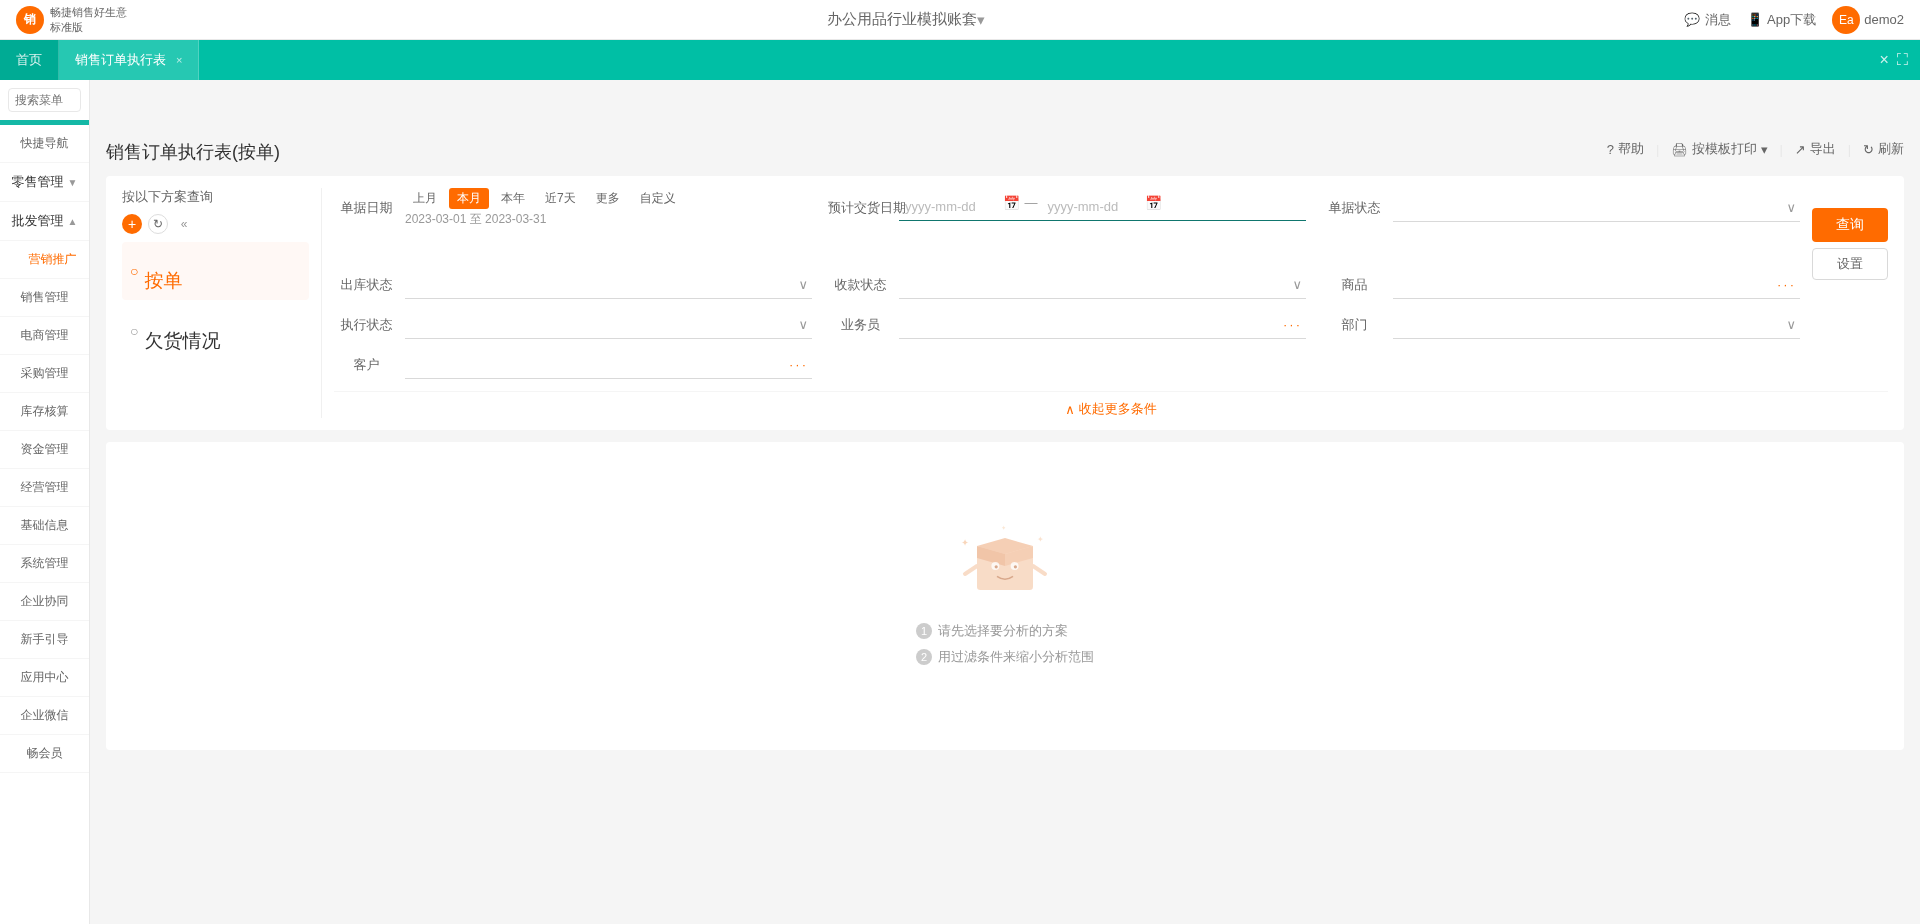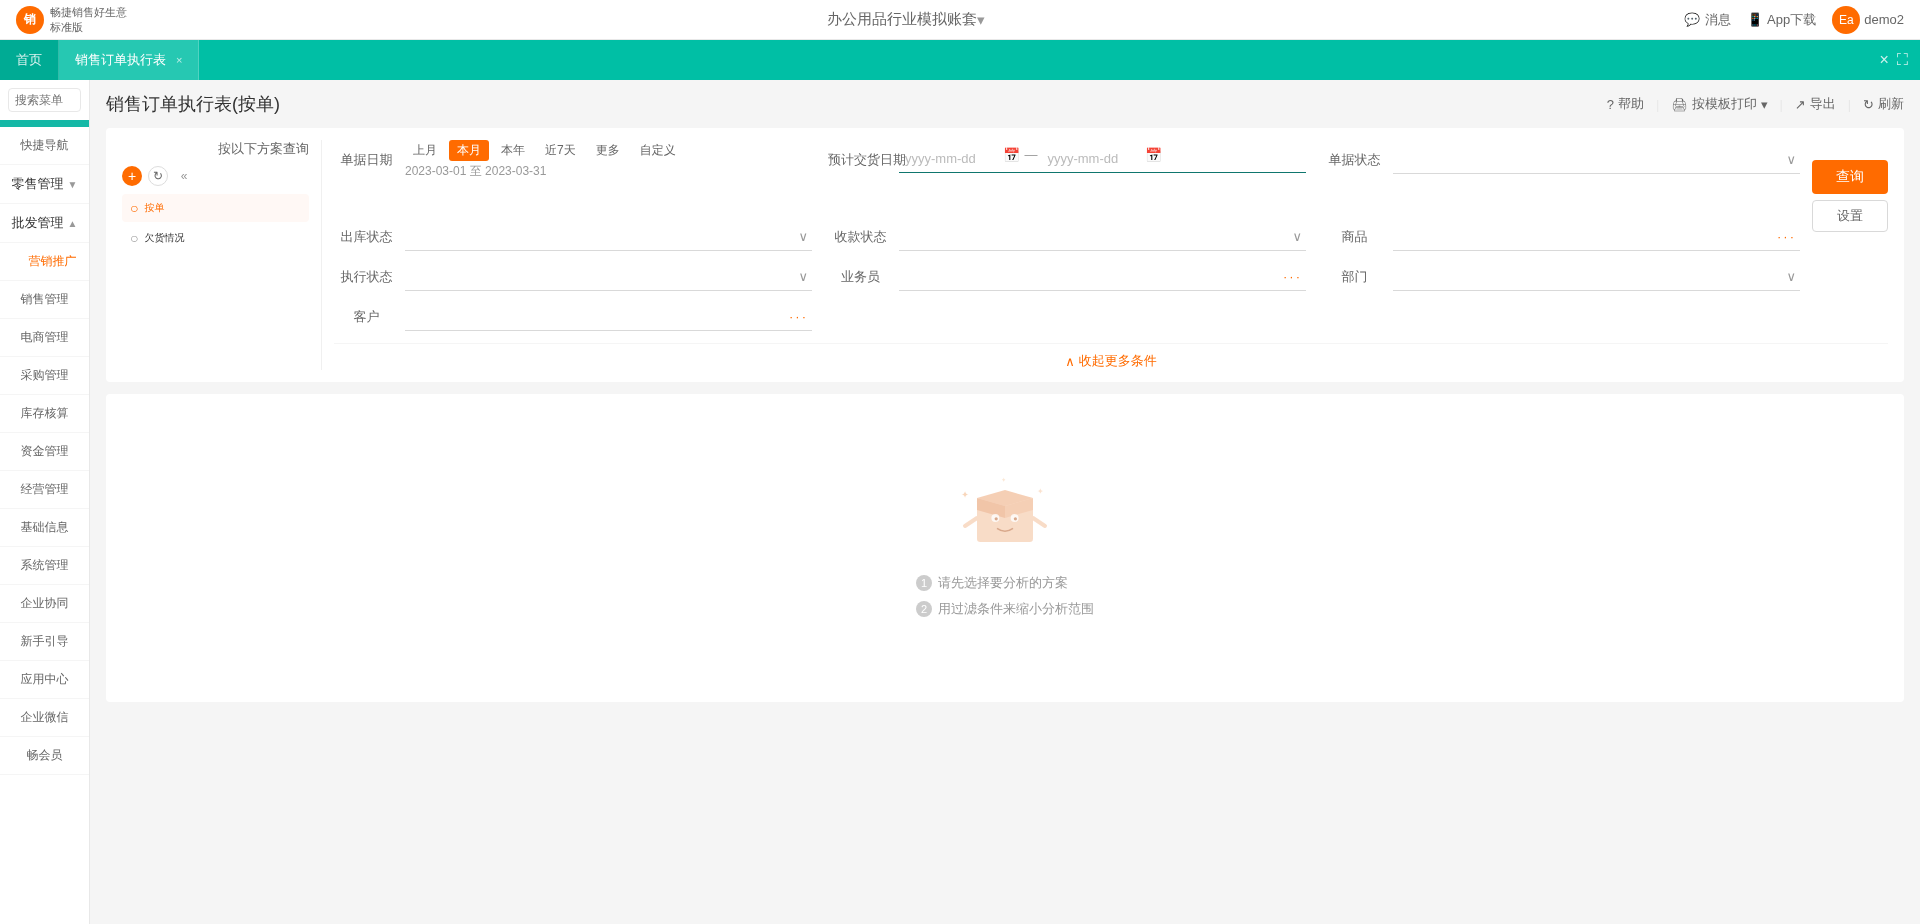--- a/index.html
+++ b/index.html
@@ -73,47 +73,47 @@
       border-bottom: 1px solid #f5f5f5;
       display: flex;
       flex-direction: column;
       align-items: center;
       gap: 3px;
     }
     .sidebar-item.group-header { color: #333; font-weight: 500; font-size: 13px; justify-content: center; flex-direction: row; gap: 4px; padding: 10px 8px; }
     .sidebar-arrow { font-size: 10px; color: #999; }
 
     
-    .search-menu { padding: 8px 8px; border-bottom: 7px solid #14b8a6; }
+    .search-menu { padding: 8px 8px; border-bottom: 5px solid #14b8a6; }
     .search-menu-input { width: 100%; border: 1px solid #e8e8e8; border-radius: 4px; padding: 4px 6px; font-size: 12px; outline: none; }
 
     
     .content-area { flex: 1; overflow: auto; padding: 0; background: #f5f5f5; }
 
     
     .page-wrapper { padding: 12px 16px; }
-    .page-header { display: flex; align-items: center; justify-content: space-between; margin-bottom: 12px; }
+    .page-header { display: flex; align-items: flex-start; justify-content: space-between; margin-bottom: 12px; margin-top: 48px; }
     .page-title { font-size: 18px; font-weight: 500; color: #333; }
     .page-actions { display: flex; align-items: center; gap: 12px; }
     .page-action-btn { display: flex; align-items: center; gap: 4px; color: #666; font-size: 13px; cursor: pointer; }
     .btn-divider { color: #e8e8e8; }
 
     
     .filter-panel { background: #fff; border-radius: 4px; padding: 12px 16px; margin-bottom: 12px; }
     .filter-section { display: flex; gap: 12px; }
     .filter-left { width: 200px; flex-shrink: 0; border-right: 1px solid #f0f0f0; padding-right: 12px; }
-    .filter-left-title { font-size: 13px; color: #666; margin-bottom: 8px; display: flex; align-items: center; gap: 6px; justify-content: flex-end; }
+    .filter-left-title { font-size: 13px; color: #666; margin-bottom: 8px; display: flex; align-items: center; gap: 6px; }
     .filter-left-actions { display: flex; align-items: center; gap: 6px; margin-bottom: 8px; }
     .filter-add-btn { width: 20px; height: 20px; border-radius: 50%; background: #ff6b00; color: #fff; display: flex; align-items: center; justify-content: center; font-size: 14px; cursor: pointer; }
     .filter-icon-btn { width: 20px; height: 20px; border-radius: 50%; border: 1px solid #ddd; color: #666; display: flex; align-items: center; justify-content: center; font-size: 12px; cursor: pointer; }
     .filter-collapse-btn { width: 20px; height: 20px; color: #999; display: flex; align-items: center; justify-content: center; font-size: 12px; cursor: pointer; }
     .filter-item { display: flex; align-items: center; gap: 6px; padding: 6px 8px; border-radius: 4px; cursor: pointer; margin-bottom: 2px; }
     .filter-item.active { background: #fff8f5; color: #ff6b00; }
     .filter-item-icon { color: #ff6b00; font-size: 14px; }
-    .filter-item-text { font-size: 10px; }
+    .filter-item-text { font-size: 19px; margin-top: 20px; }
 
     .filter-right { flex: 1; }
     .date-btn { padding: 2px 8px; border-radius: 3px; font-size: 12px; cursor: pointer; color: #666; border: none; background: none; }
     .date-btn.active { background: #ff6b00; color: #fff; border-radius: 3px; }
     .filter-input { border: none; border-bottom: 1px solid #d9d9d9; outline: none; padding: 4px 6px; font-size: 13px; width: 160px; color: #333; background: transparent; }
     .filter-input::placeholder { color: #bbb; }
     .calendar-icon { color: #ff6b00; font-size: 14px; cursor: pointer; }
 
     
     .collapse-row { text-align: center; padding: 8px 0 0; border-top: 1px solid #f5f5f5; margin-top: 4px; }

